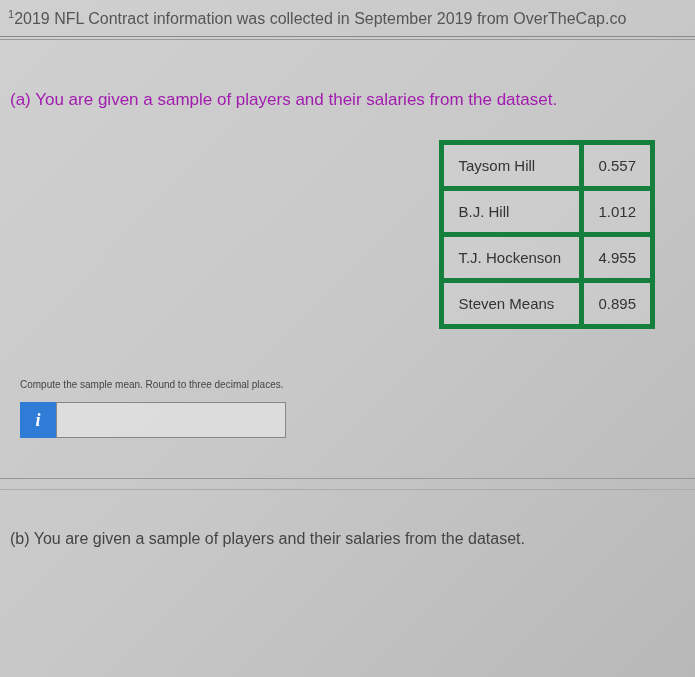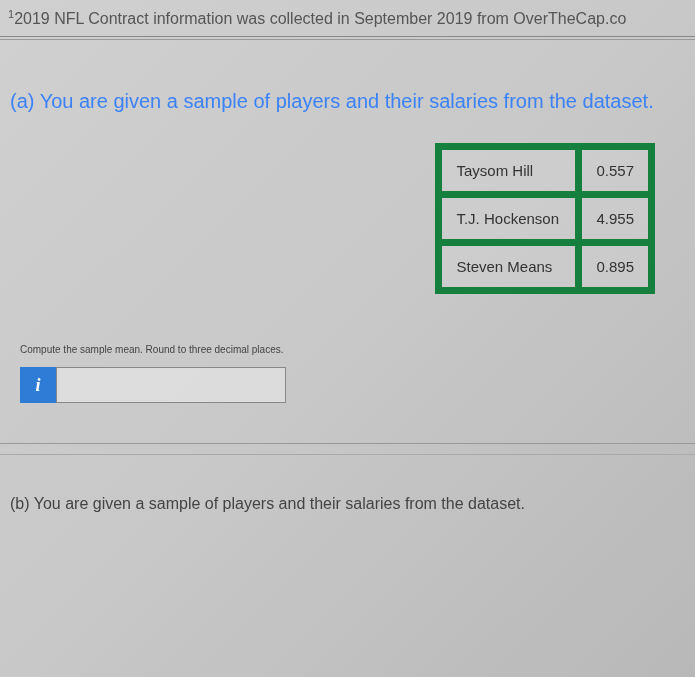--- a/index.html
+++ b/index.html
@@ -30,37 +30,37 @@
       vertical-align: super;
     }
     .section-divider {
       border-bottom: 1px solid #999;
       margin-top: 2px;
     }
     .part-a {
       padding: 50px 10px 20px 10px;
     }
     .part-label {
-      font-size: 20px;
-      color: #3b82f6;
+      font-size: 17px;
+      color: #a21caf;
       margin-bottom: 30px;
     }
     .table-container {
       display: flex;
       justify-content: flex-end;
       padding-right: 30px;
       margin-top: 30px;
       margin-bottom: 50px;
     }
     table {
       border-collapse: collapse;
       background: rgba(220,220,220,0.3);
     }
     td {
-      border: 7px solid #15803d;
+      border: 5px solid #15803d;
       padding: 12px 14px;
       font-size: 15px;
       color: #333;
     }
     td.name-cell {
       width: 140px;
     }
     td.value-cell {
       width: 70px;
       text-align: left;
@@ -132,20 +132,24 @@
     <div class="part-label">(a) You are given a sample of players and their salaries from the dataset.</div>
 
     <div class="table-container">
       <table>
         <tbody>
             <tr>
           <td class="name-cell">Taysom Hill</td>
           <td class="value-cell">0.557</td>
         </tr>
         <tr>
+          <td class="name-cell">B.J. Hill</td>
+          <td class="value-cell">1.012</td>
+        </tr>
+        <tr>
           <td class="name-cell">T.J. Hockenson</td>
           <td class="value-cell">4.955</td>
         </tr>
         <tr>
           <td class="name-cell">Steven Means</td>
           <td class="value-cell">0.895</td>
         </tr>
       </tbody>
         </table>
     </div>

